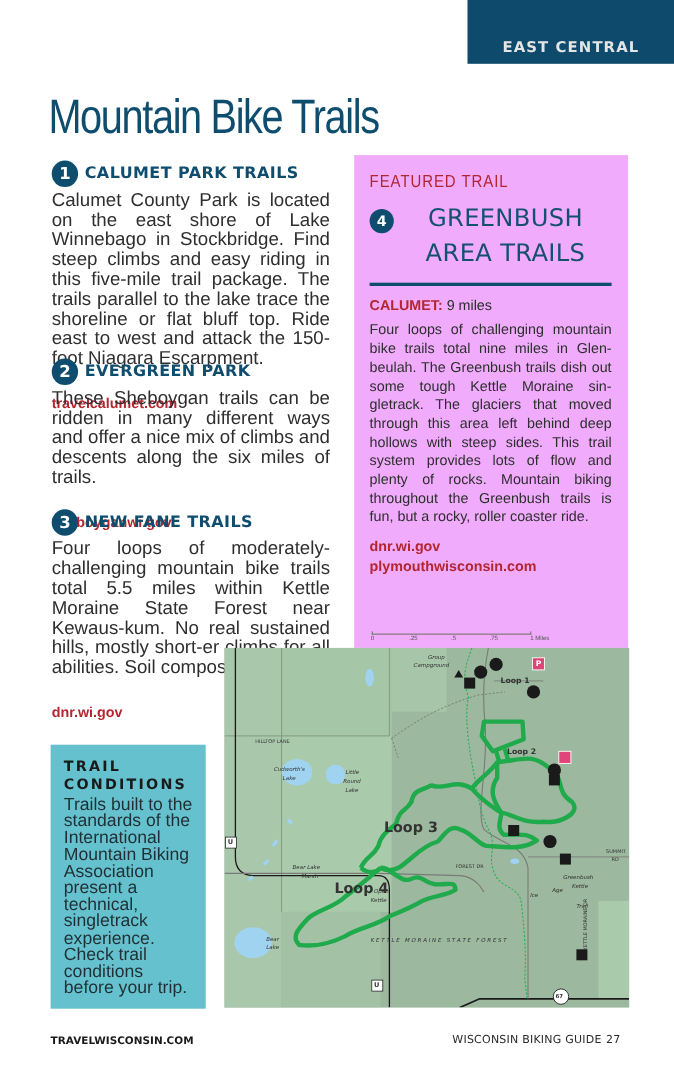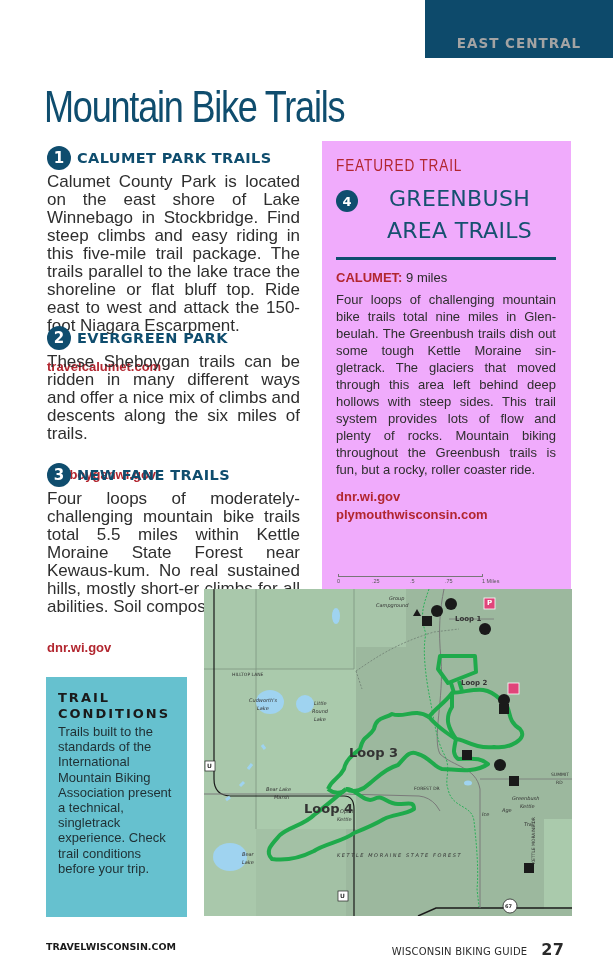--- a/index.html
+++ b/index.html
@@ -1,21 +1,21 @@
 <!DOCTYPE html>
 <html><head>
 <meta charset="utf-8">
 <style>
   * { box-sizing: border-box; margin: 0; padding: 0; }
   html, body { width: 613px; height: 978px; background: #ffffff; overflow: hidden; }
   body { position: relative; font-family: "Liberation Sans", sans-serif; color: #2b2b2b; }
 
   .region-tab {
     position: absolute; left: 425px; top: 0; width: 188px; height: 58px;
-    background: #0d4a6b; color: #a3a3a3; font-family: "DejaVu Sans", sans-serif;
+    background: #0d4a6b; color: #e5e5e5; font-family: "DejaVu Sans", sans-serif;
     font-weight: bold; font-size: 13.5px; letter-spacing: 1px;
     display: flex; align-items: flex-end; justify-content: center; padding-bottom: 7px;
   }
 
   .page-title {
     position: absolute; left: 44px; top: 82px;
     font-family: "Liberation Sans Narrow", "Liberation Sans", sans-serif;
     font-size: 44px; color: #0f4d6e; letter-spacing: -1.5px; transform: scaleX(0.82);
     transform-origin: left top; white-space: nowrap; font-weight: normal;
   }
@@ -70,37 +70,37 @@
   .scale-lbl { position: absolute; top: 4px; font-size: 5.5px; color: #555; }
 
   .conditions {
     position: absolute; left: 46px; top: 677px; width: 141px; height: 240px;
     background: #66c1cf; padding: 13px 12px;
   }
   .cond-title {
     font-family: "DejaVu Sans", sans-serif; font-weight: bold; font-size: 13px;
     letter-spacing: 2px; color: #1a1a1a; line-height: 16px;
   }
-  .cond-text { font-size: 13px; line-height: 15.2px; color: #1f2f33; margin-top: 2px; }
+  .cond-text { font-size: 16px; line-height: 15.2px; color: #1f2f33; margin-top: 2px; }
 
   .map {
     position: absolute; left: 204px; top: 589px; width: 368px; height: 327px;
     background: #9cb89e; overflow: hidden;
   }
   .map svg { position: absolute; left: 0; top: 0; }
 
   .footer-left {
     position: absolute; left: 46px; top: 941px; font-family: "DejaVu Sans", sans-serif;
     font-weight: bold; font-size: 9.5px; color: #1a1a1a;
   }
   .footer-right {
     position: absolute; right: 49px; top: 940px; font-family: "DejaVu Sans", sans-serif;
     font-size: 10px; color: #2a2a2a; letter-spacing: 0.2px;
   }
-  .footer-right .pg { font-weight: bold; margin-left: 14px; font-size: 16px; }
+  .footer-right .pg { font-weight: normal; margin-left: 4px; font-size: 10px; }
 </style>
 </head>
 <body>
 
 <div class="region-tab">
     <span>EAST CENTRAL</span>
   </div>
 
 <h1 class="page-title">Mountain Bike Trails</h1>
 

